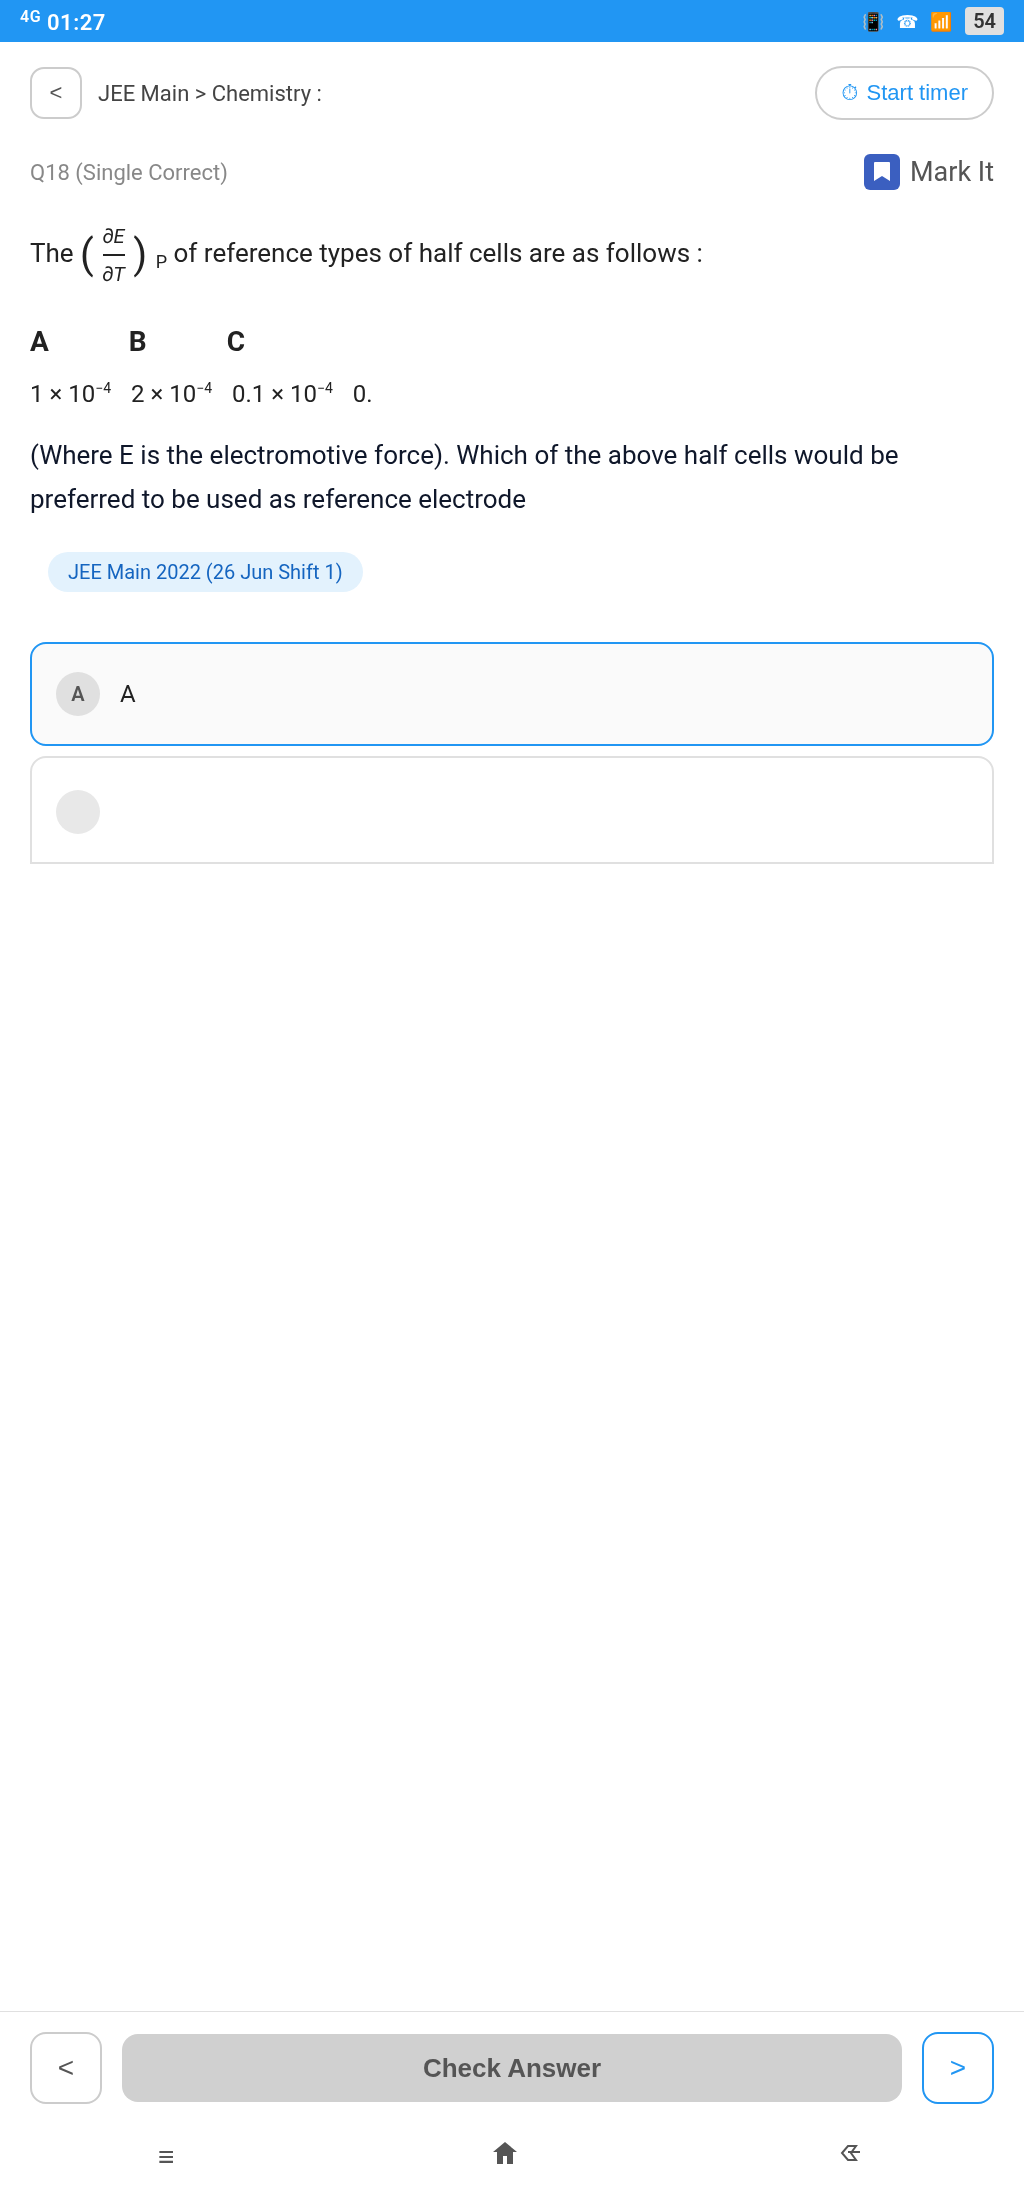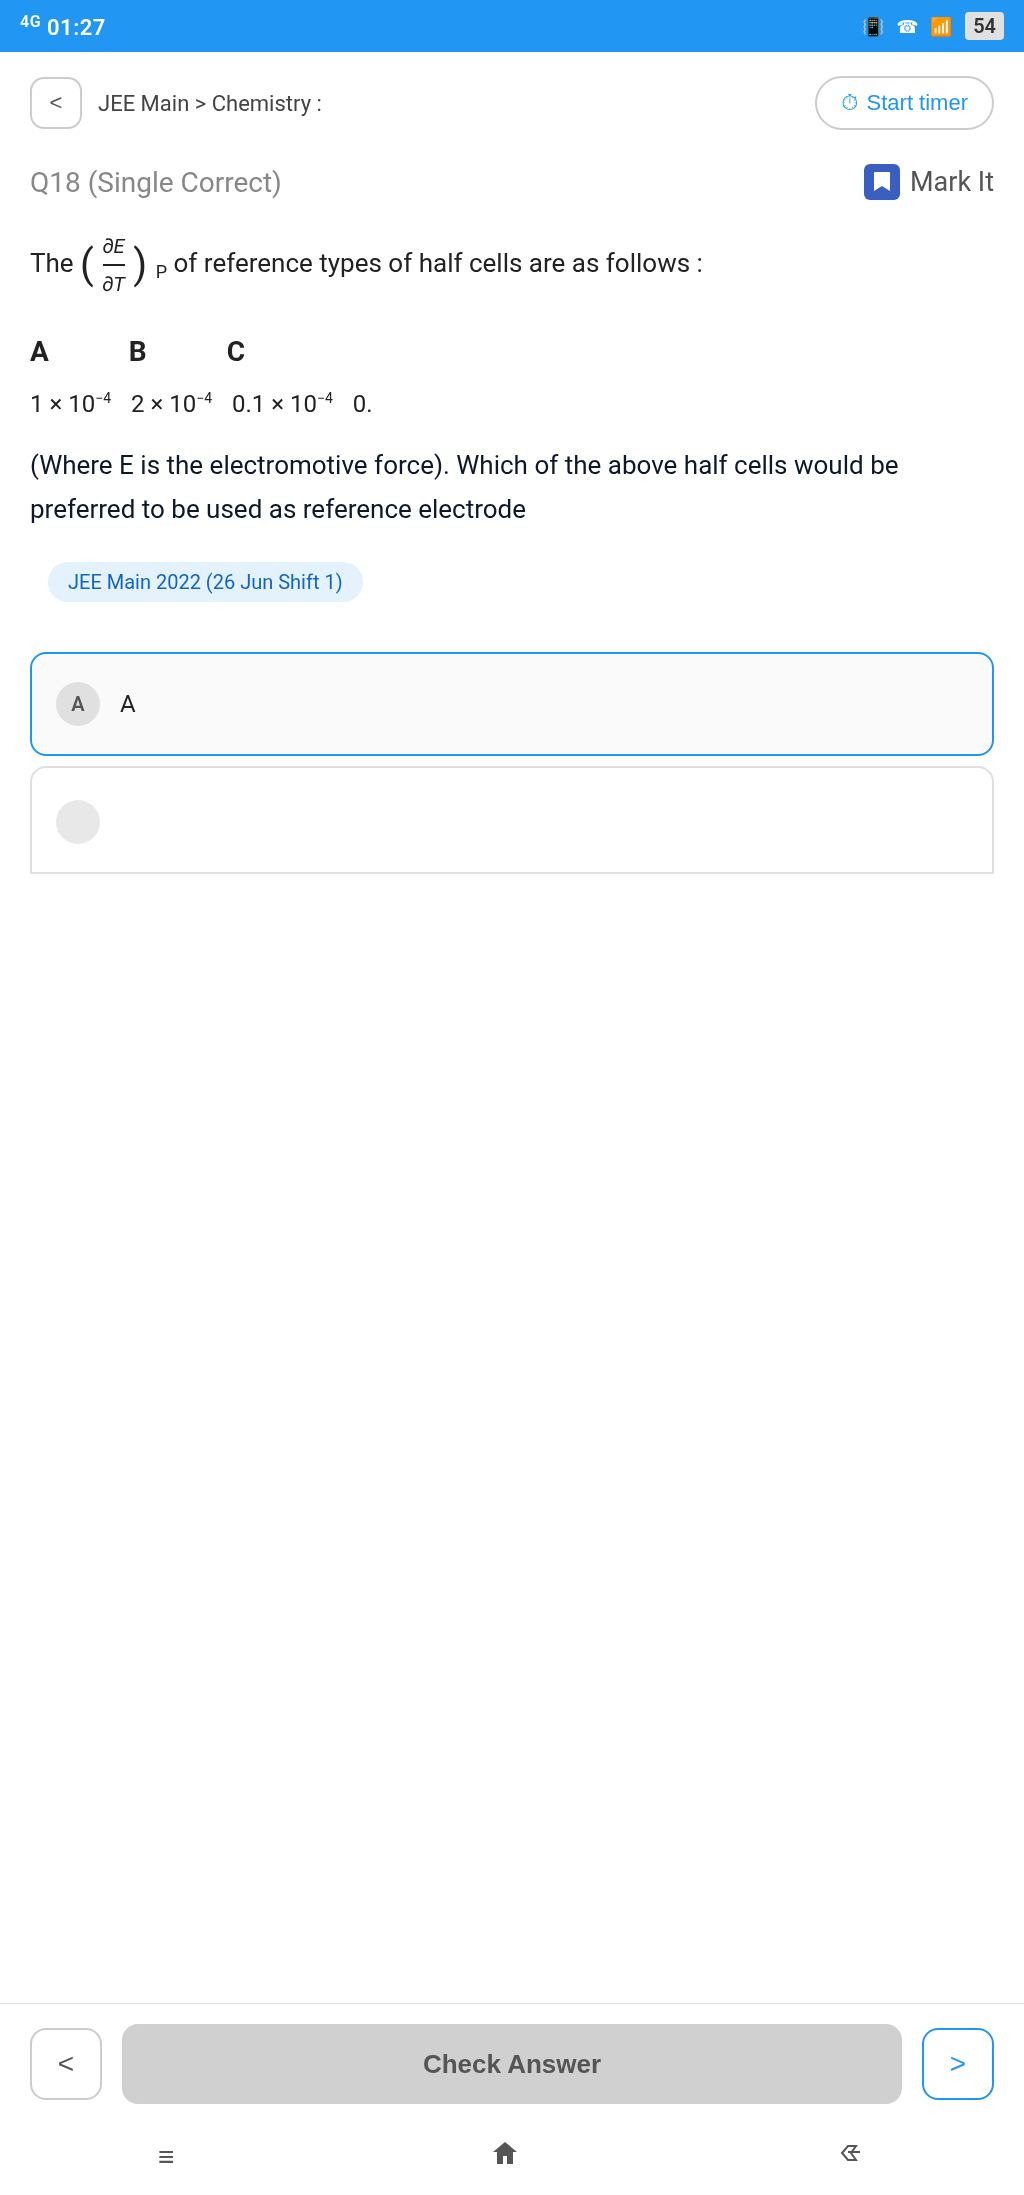--- a/index.html
+++ b/index.html
@@ -13,21 +13,21 @@
     }
 
     
     .status-bar {
       background: #2196F3;
       color: white;
       display: flex;
       justify-content: space-between;
       align-items: center;
       padding: 10px 20px;
-      height: 52px;
+      height: 42px;
       gap: 12px;
     }
     .status-left {
       font-size: 22px;
       font-weight: 600;
       letter-spacing: 0.5px;
     }
     .status-right {
       display: flex;
       align-items: center;
@@ -87,21 +87,21 @@
     }
 
     
     .question-header {
       display: flex;
       align-items: center;
       justify-content: space-between;
       padding: 10px 30px 20px;
     }
     .question-label {
-      font-size: 28px;
+      font-size: 22px;
       color: #888;
     }
     .mark-it-btn {
       display: flex;
       align-items: center;
       gap: 10px;
       cursor: pointer;
       font-size: 27px;
       color: #555;
     }
@@ -250,21 +250,21 @@
       align-items: center;
       justify-content: center;
       background: white;
       cursor: pointer;
       font-size: 28px;
       color: #555;
       flex-shrink: 0;
     }
     .check-answer-btn {
       flex: 1;
-      height: 80px;
+      height: 68px;
       background: #d0d0d0;
       border: none;
       border-radius: 16px;
       font-size: 26px;
       font-weight: 600;
       color: #555;
       cursor: pointer;
     }
 
     .system-nav {

